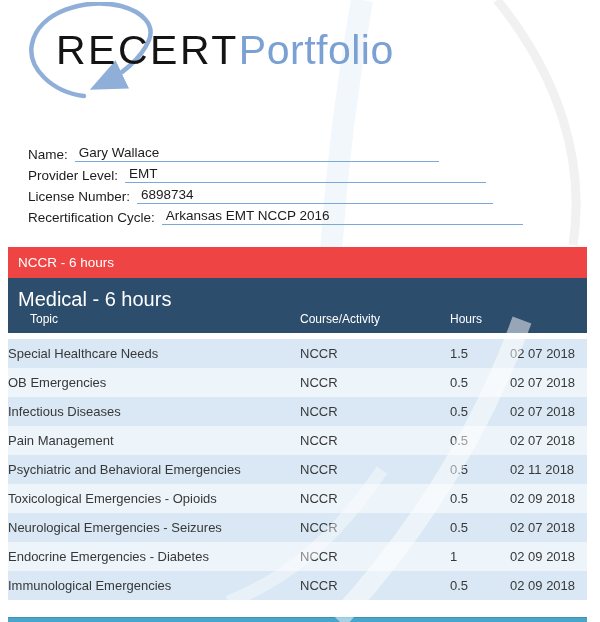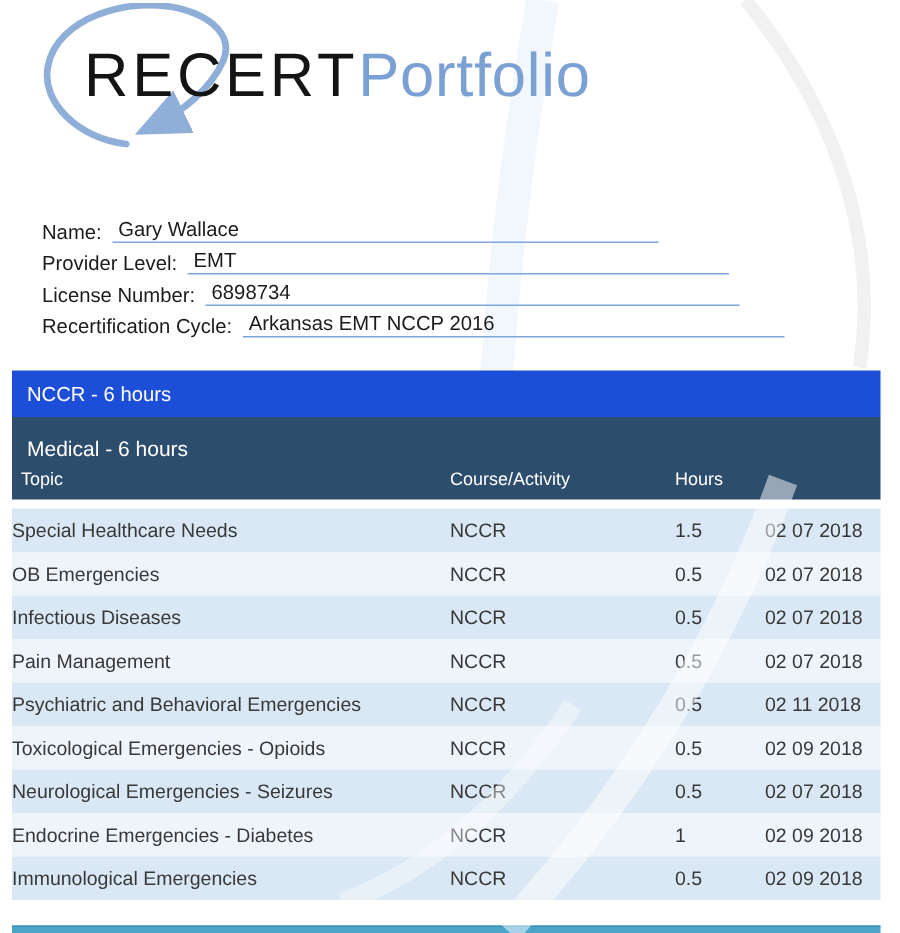--- a/index.html
+++ b/index.html
@@ -27,26 +27,26 @@
     border-bottom:1.5px solid #7da7d9;
     padding:0 0 1px 4px;font-size:13.5px;color:#1c1c1c;white-space:nowrap;overflow:hidden;
   }
   
   .section{position:absolute;left:8px;top:247px;width:579px;}
   .band-light{
     height:31px;line-height:31px;padding-left:10px;box-sizing:border-box;
     color:#ffffff;font-size:13.5px;
   }
   .band-dark{color:#ffffff;}
-  .subheader{height:33px;line-height:42px;padding-left:10px;font-size:14px;}
+  .subheader{height:33px;line-height:42px;padding-left:10px;font-size:20px;}
   .col-head{
     display:grid;grid-template-columns:292px 150px 60px 1fr;
     height:22px;line-height:16px;font-size:12px;
   }
-  .col-head > div:first-child{padding-left:6px;}
+  .col-head > div:first-child{padding-left:22px;}
   
   .rows{margin-top:6px;}
   .t-row{
     display:grid;grid-template-columns:292px 150px 60px 1fr;
     height:29px;line-height:29px;font-size:13px;color:#383838;
   }
   .t-row > div:first-child{}
   .t-row:nth-child(odd){background:#d9e8f4;}
   .t-row:nth-child(even){background:#edf4fa;}
   
@@ -92,21 +92,21 @@
       <span class="form-label">License Number:</span>
       <span class="form-value" style="width:352px">6898734</span>
     </div>
     <div class="form-row">
       <span class="form-label">Recertification Cycle:</span>
       <span class="form-value" style="width:357px">Arkansas EMT NCCP 2016</span>
     </div>
   </div>
 
   <div class="section">
-    <div class="band-light" style="background:#1d4ed8">NCCR - 6 hours</div>
+    <div class="band-light" style="background:#ef4444">NCCR - 6 hours</div>
     <div class="band-dark" style="background:#2d4d6d">
       <div class="subheader">Medical - 6 hours</div>
       <div class="col-head">
         <div>Topic</div>
         <div>Course/Activity</div>
         <div>Hours</div>
       </div>
     </div>
     <div class="rows" id="rows">
   <div class="t-row">

